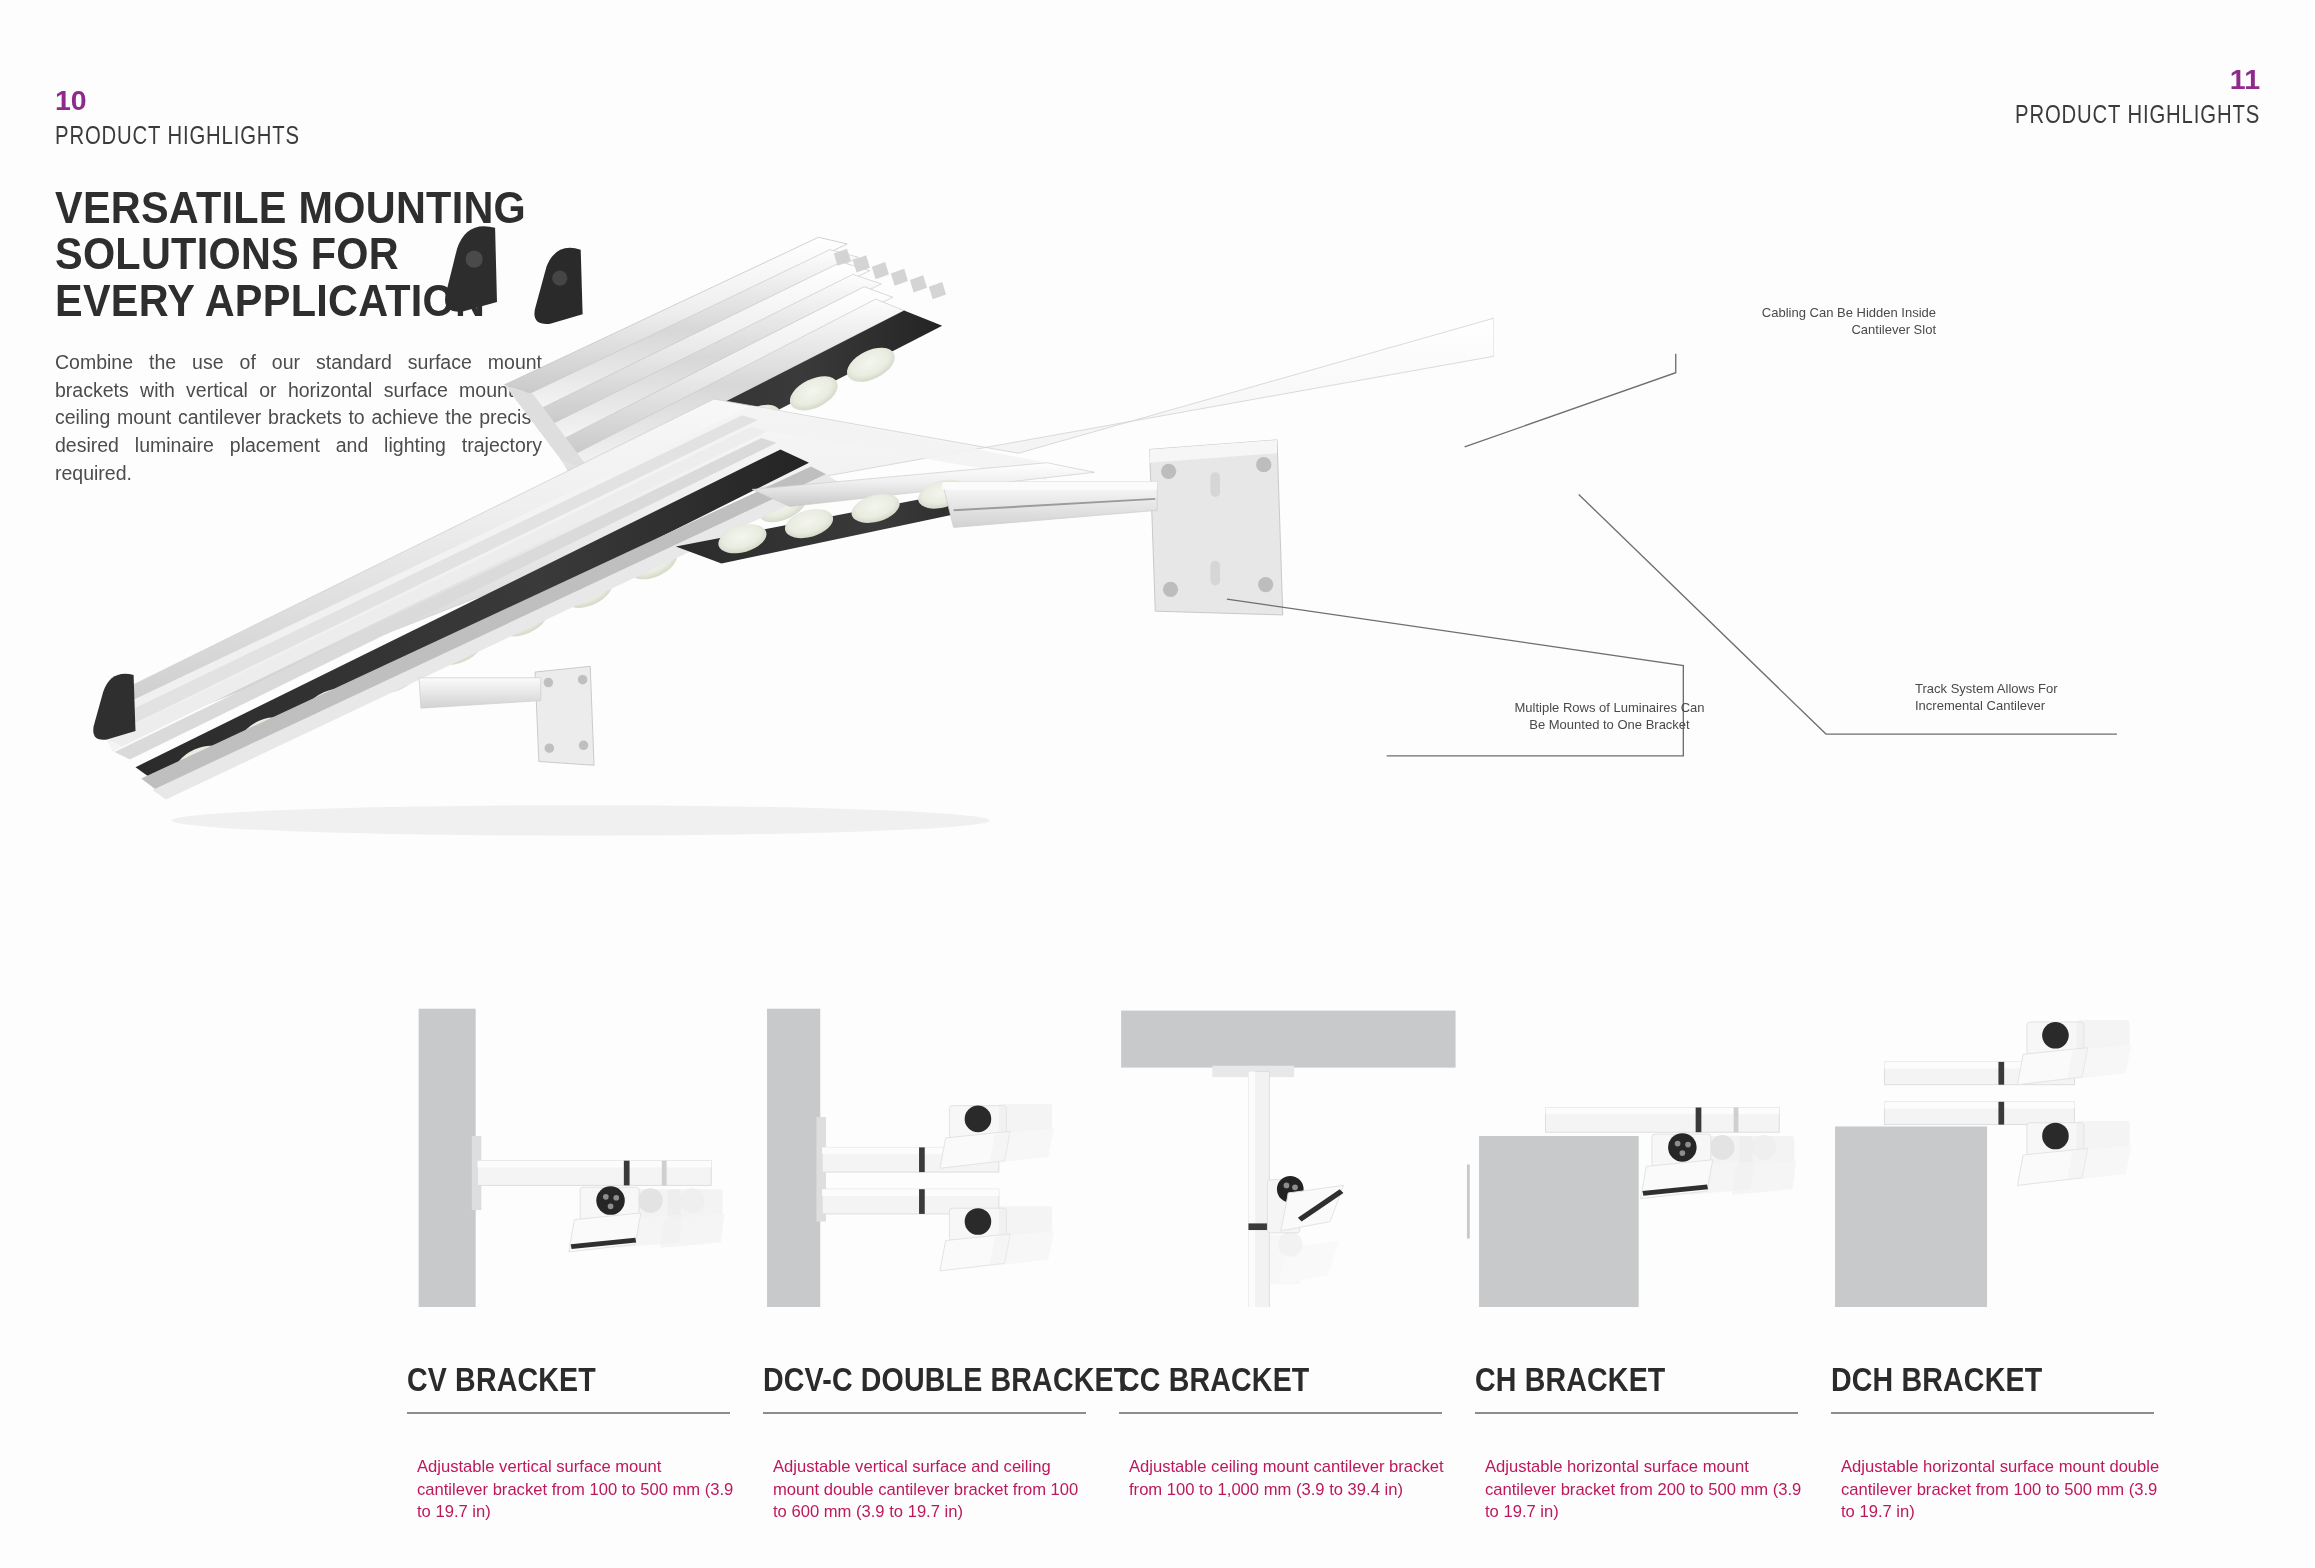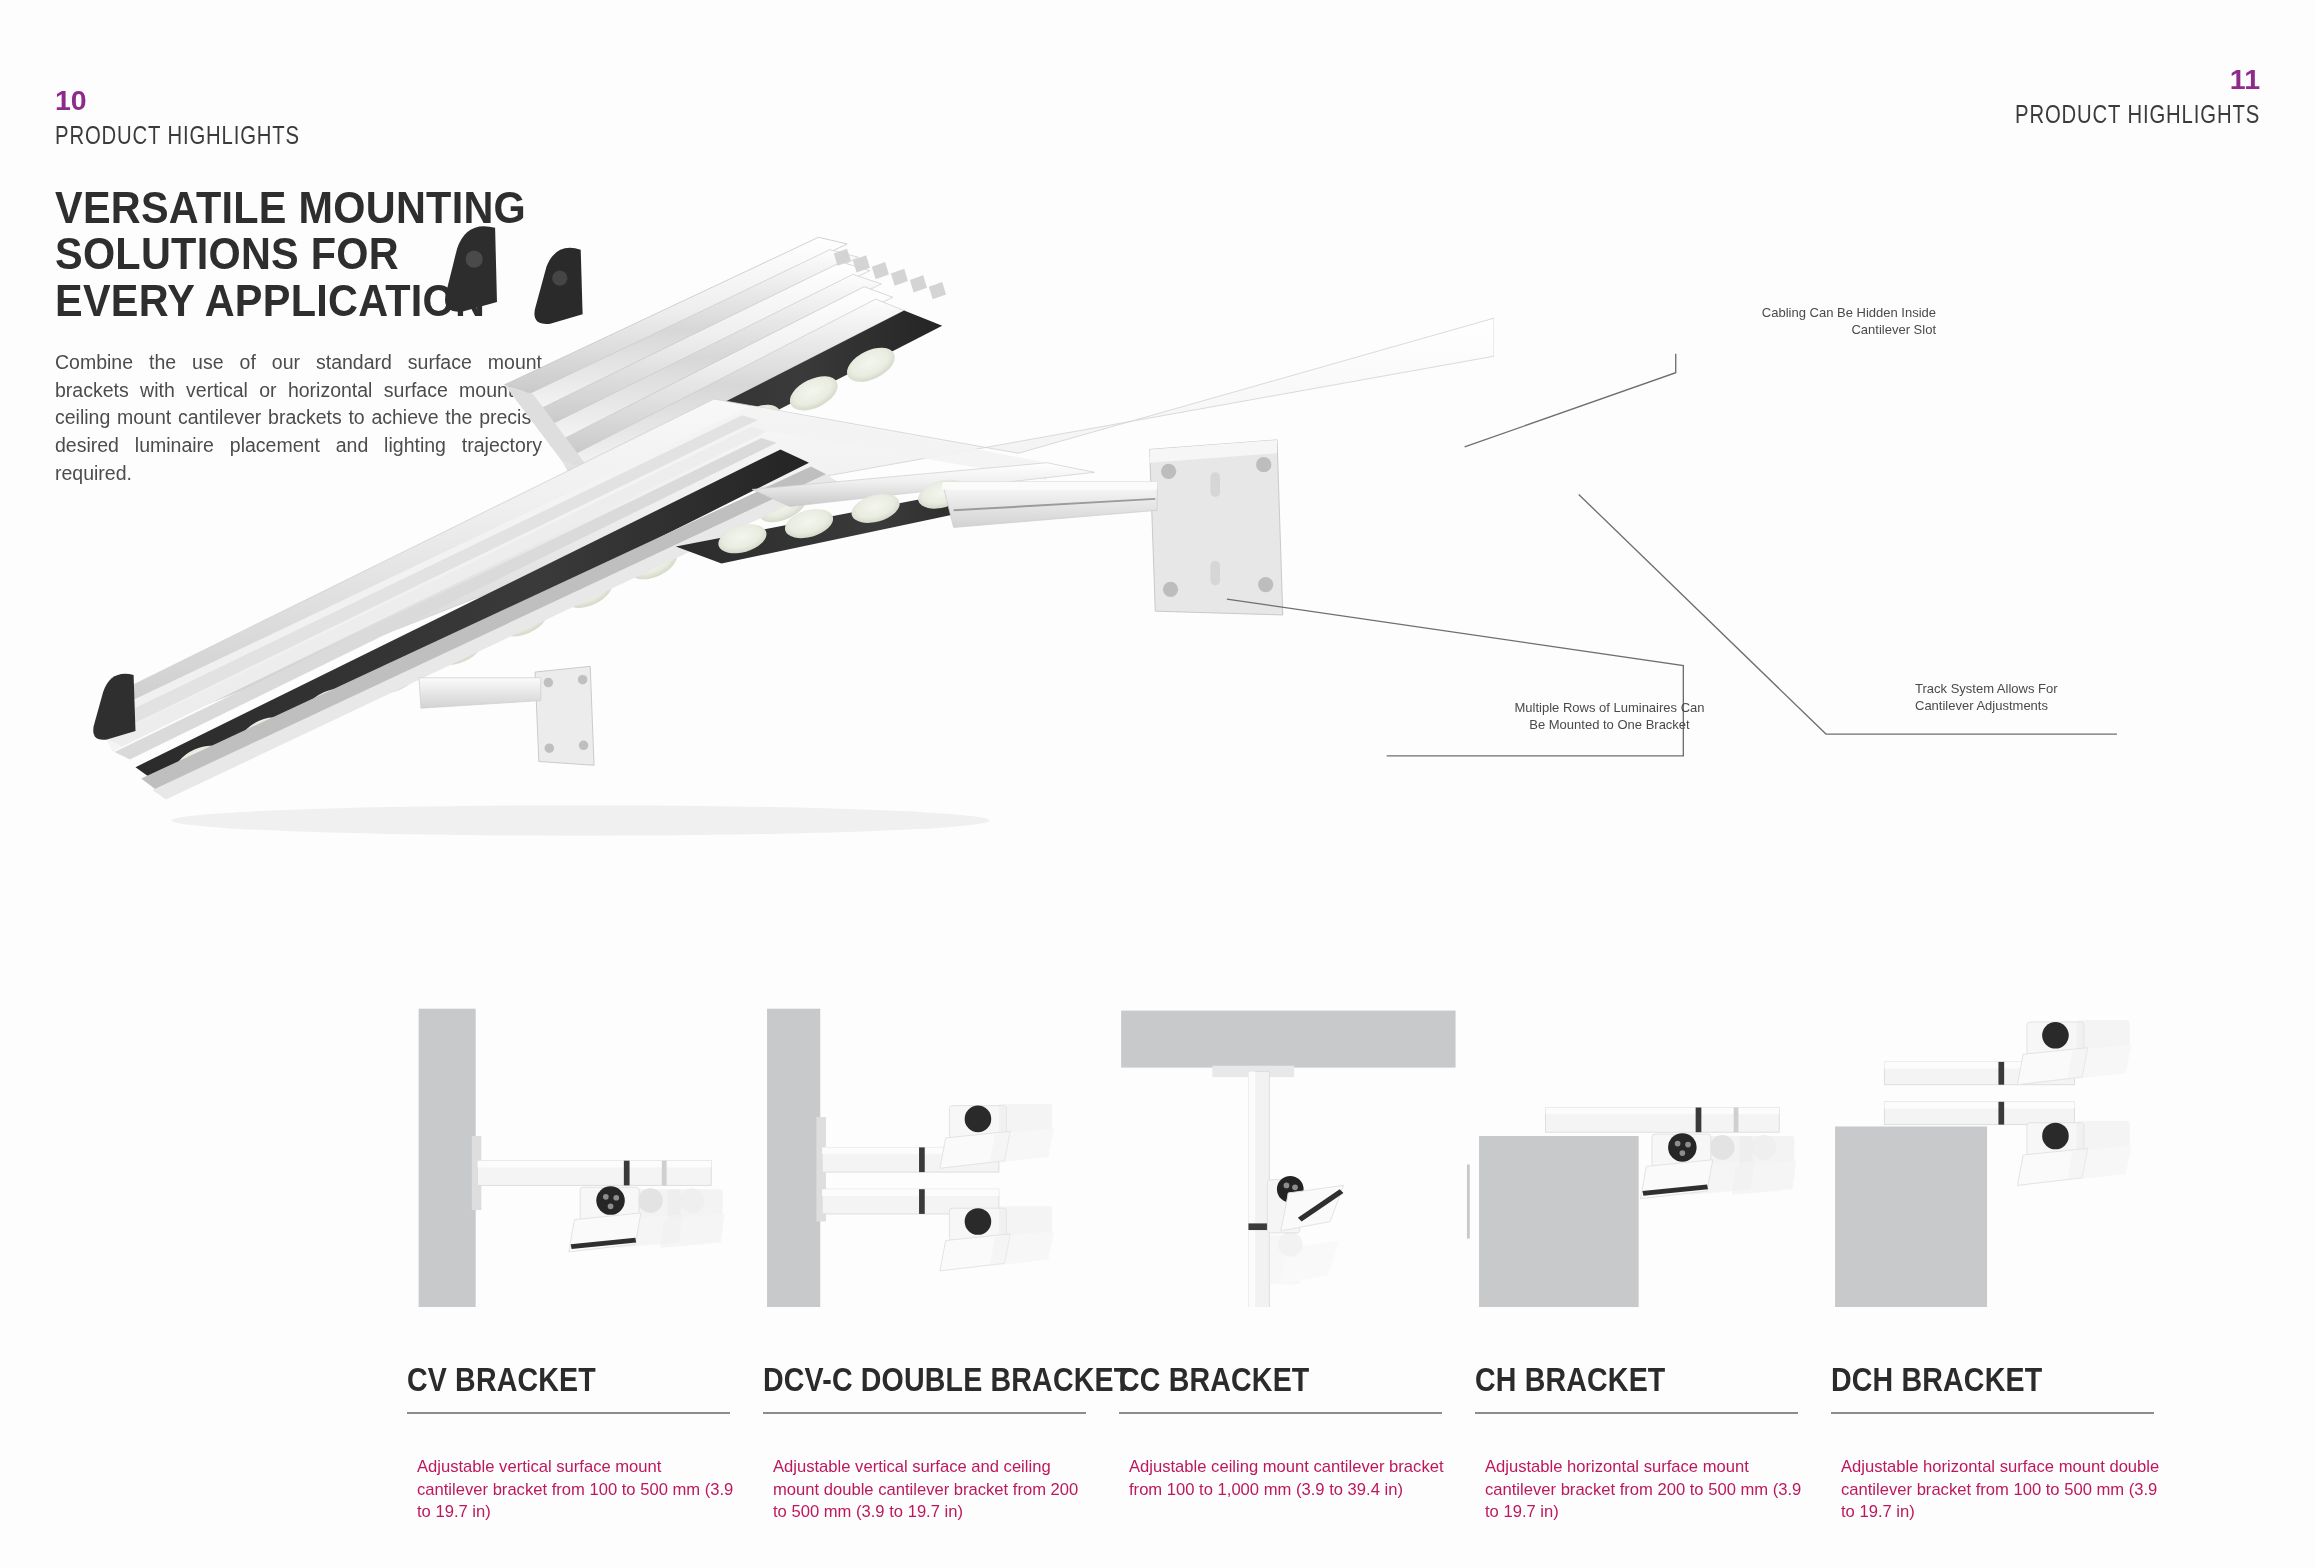--- a/index.html
+++ b/index.html
@@ -283,21 +283,21 @@
     <div>Cantilever Slot</div>
   </div>
 
   <div class="callout c-rows">
     <div>Multiple Rows of Luminaires Can</div>
     <div>Be Mounted to One Bracket</div>
   </div>
 
   <div class="callout c-track">
     <div>Track System Allows For</div>
-    <div>Cantilever Adjustments</div>
+    <div>Incremental Cantilever</div>
   </div>
 
   <div class="strip">
     <div class="cards">
 
       <div class="card">
         <div class="art">
           <svg width="352" height="304" viewBox="0 0 370 320">
             <rect x="12" y="6" width="60" height="345" fill="#c7c9ca"></rect>
             <rect x="68" y="140" width="10" height="78" fill="#dedede"></rect>
@@ -359,21 +359,21 @@
               <polygon points="192,250 260,243 254,274 186,282" fill="#fafafa" stroke="#e2e2e2"></polygon>
               <g opacity="0.4">
                 <rect x="248" y="214" width="56" height="32" rx="3" fill="#e9e9e9"></rect>
                 <polygon points="244,246 306,240 300,270 238,277" fill="#efefef"></polygon>
               </g>
             </g>
           </svg>
         </div>
         <h2>DCV-C DOUBLE BRACKET</h2>
         <div class="rule"></div>
-        <p>Adjustable vertical surface and ceiling mount double cantilever bracket from 200 to 500 mm (3.9 to 19.7 in)</p>
+        <p>Adjustable vertical surface and ceiling mount double cantilever bracket from 100 to 600 mm (3.9 to 19.7 in)</p>
       </div>
 
       <div class="card">
         <div class="art">
           <svg width="352" height="304" viewBox="0 0 370 320">
             <rect x="2" y="8" width="352" height="60" fill="#c7c9ca"></rect>
             <rect x="98" y="66" width="86" height="12" fill="#e8e8e8"></rect>
             <rect x="136" y="72" width="22" height="258" fill="#f2f2f2" stroke="#dcdcdc"></rect>
             <rect x="136" y="72" width="7" height="258" fill="#fbfbfb"></rect>
             <rect x="136" y="232" width="22" height="7" fill="#3a3a3a"></rect>

